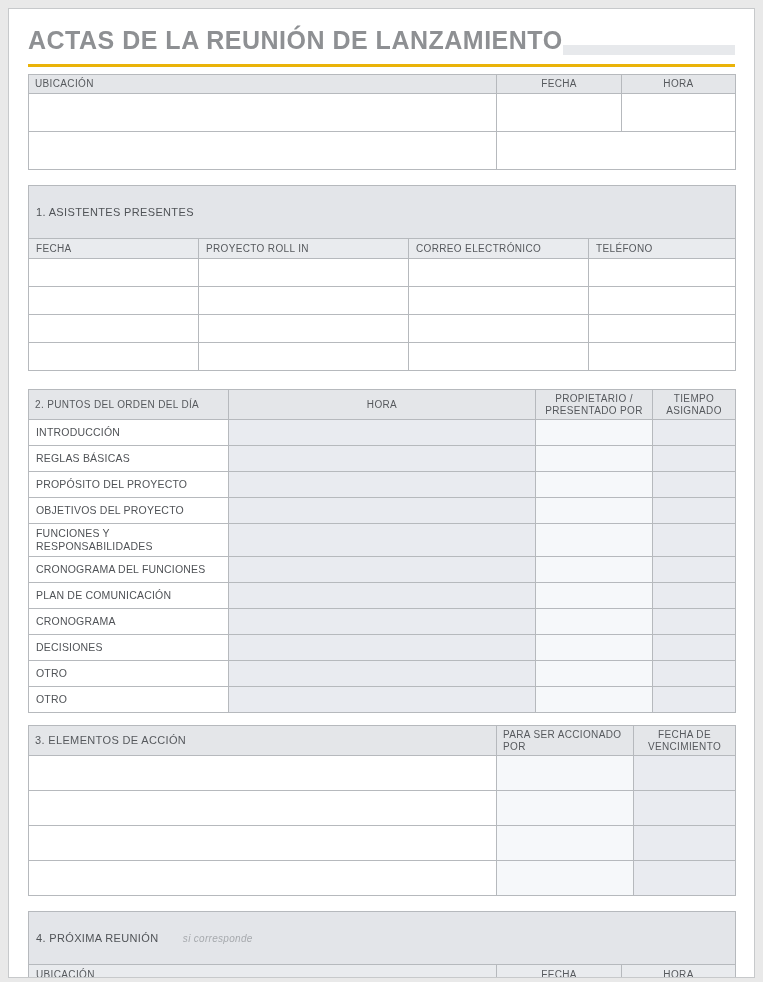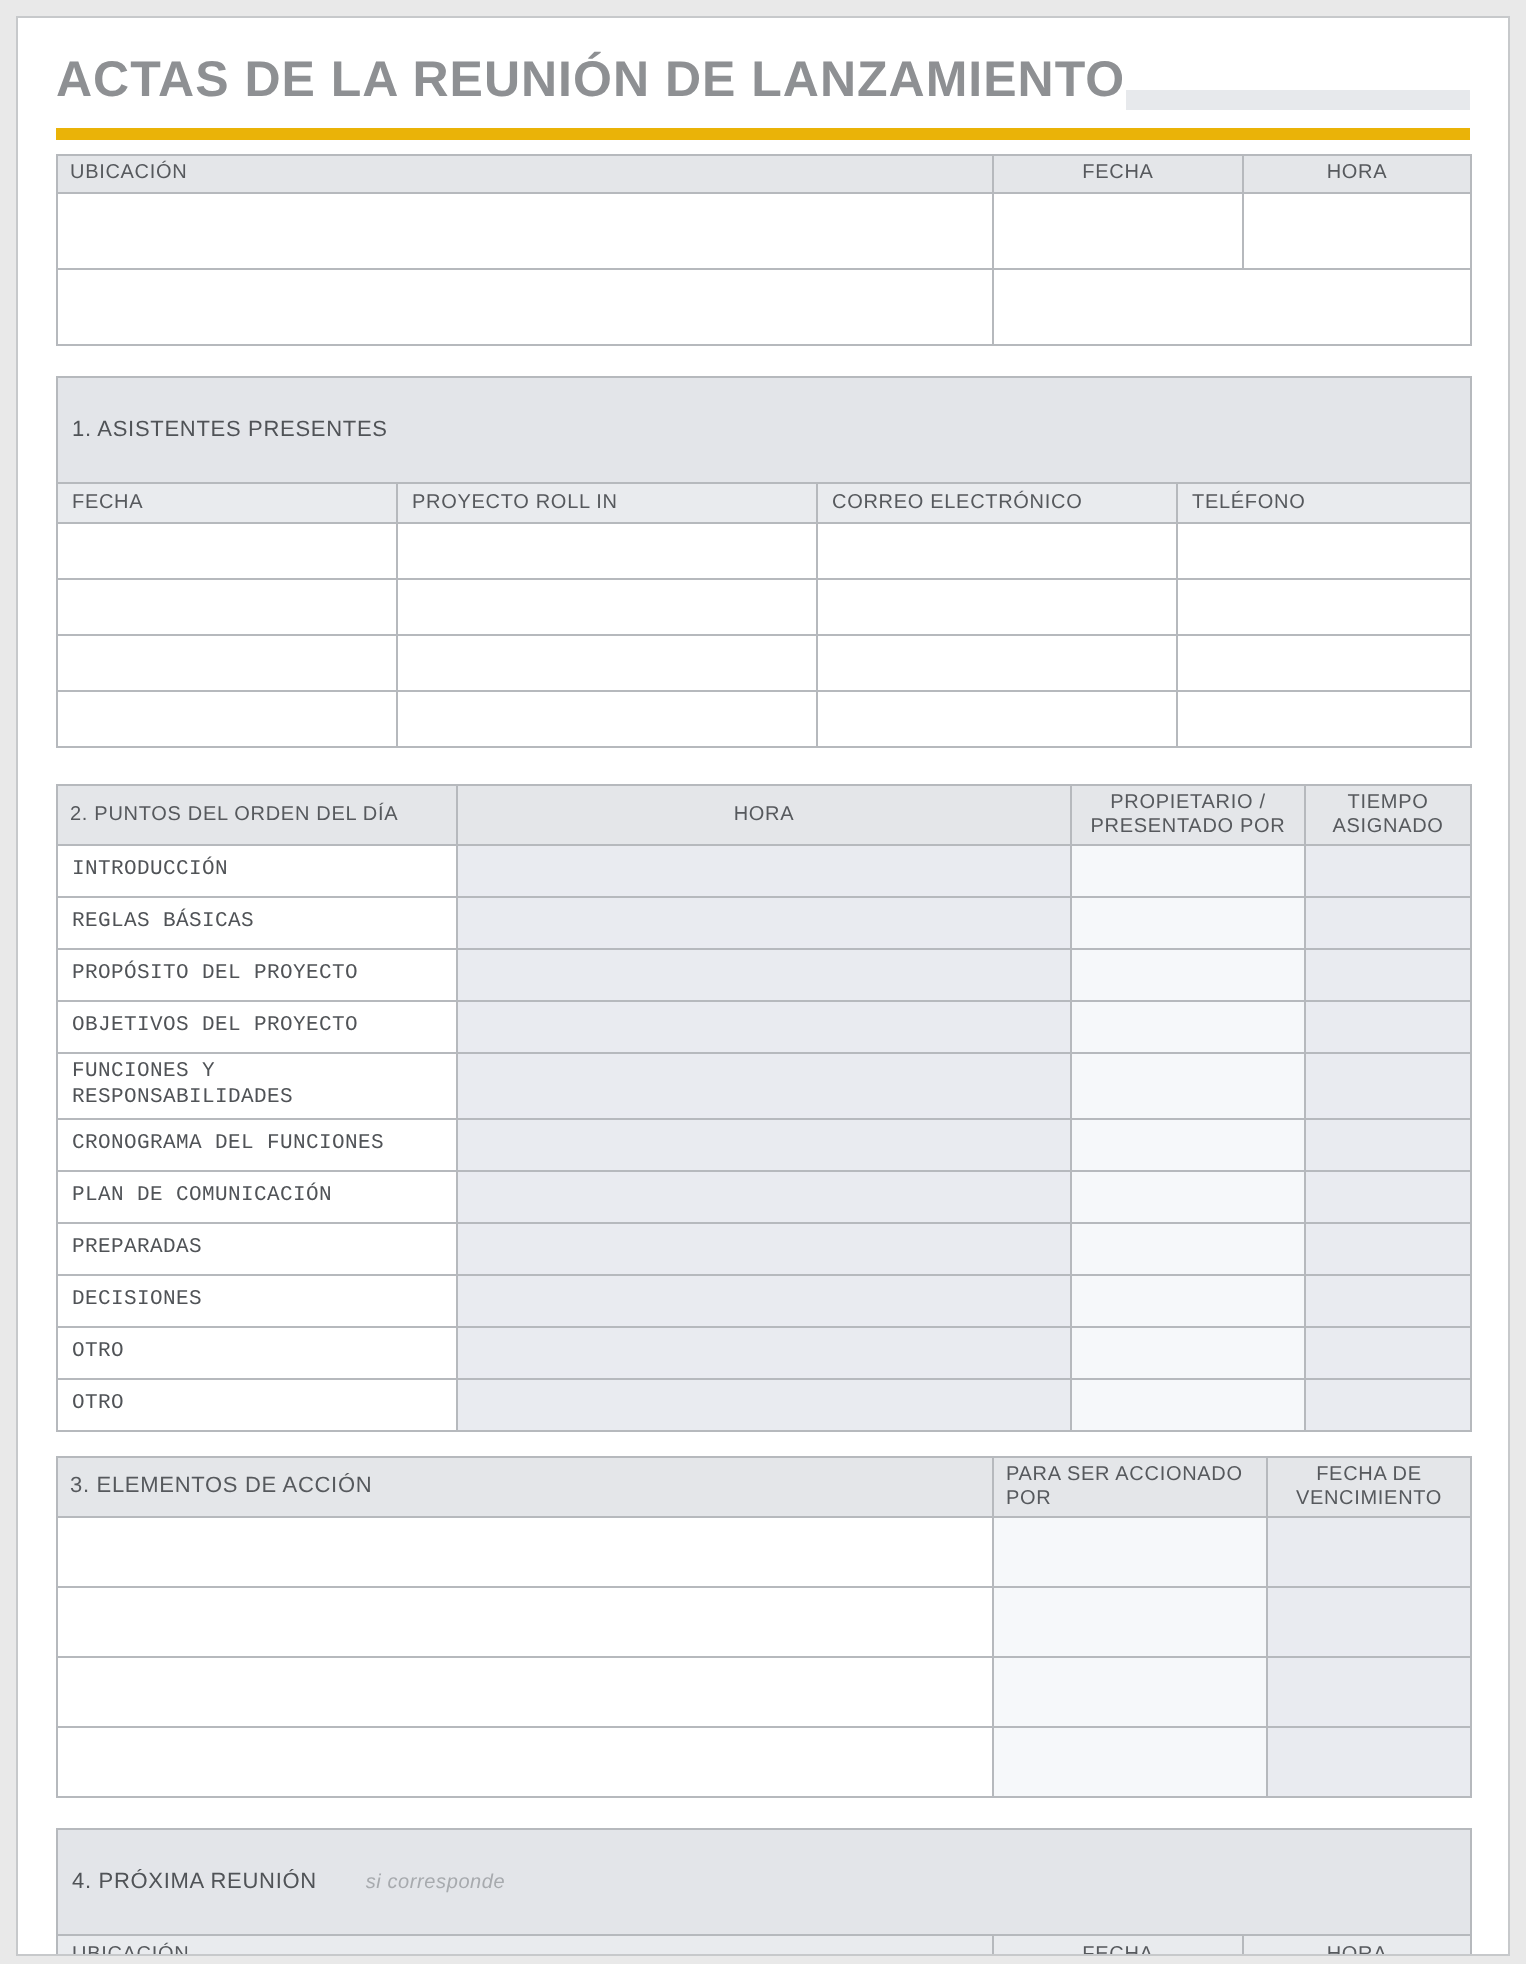--- a/index.html
+++ b/index.html
@@ -10,21 +10,21 @@
     color:#56595d;
   }
   .page {
     position:absolute; left:8px; top:8px; width:747px; height:970px;
     background:#ffffff; border:1px solid #c7c9cb; overflow:hidden;
     padding:16px 19px 0 19px;
   }
   
   .title-row {
     display:flex; justify-content:space-between; align-items:flex-end;
-    border-bottom:6px solid #eab308; padding-bottom:9px; margin-bottom:3px;
+    border-bottom:3px solid #eab308; padding-bottom:9px; margin-bottom:3px;
   }
   h1.doc-title {
     font-size:25px; font-weight:bold; color:#8e9093; letter-spacing:0.5px;
     line-height:30px; white-space:nowrap;
   }
   .corner-box { width:219px; height:10px; background:#e7e9ec; }
   
   table { border-collapse:collapse; table-layout:fixed; width:707px;border-radius:24px; }
   .tbl { border:1.5px solid #85888c; }
   td,th { border:1px solid #b6b9bd; font-weight:normal; overflow:hidden; }
@@ -37,21 +37,21 @@
     background:#e3e5e9; font-size:11px; letter-spacing:0.35px;
     text-align:left; padding:20px 7px; color:#505357;
   }
   th.colhdr {
     background:#e9ebee; font-size:10px; letter-spacing:0.35px;
     text-align:left; padding:4px 7px; color:#56595d;
   }
   td.input { background:#ffffff; }
   td.lbl {
     background:#ffffff; font-size:10.5px; letter-spacing:0.2px;
-    padding:3px 7px; line-height:13px; color:#505357;font-family:Liberation Mono, monospace;
+    padding:3px 7px; line-height:13px; color:#505357;
   }
   td.shaded { background:#e9ebf0; }
   td.light  { background:#f6f8fa; }
   .h19 { height:19px; }
   .h38 { height:38px; }
   .h28 { height:28px; }
   .h26 { height:26px; }
   .h35 { height:35px; }
   .h27 { height:27px;padding-left:24px; }
   .h20 { height:20px; }
@@ -206,21 +206,21 @@
         </tr>
 
         <tr class="h26">
           <td class="lbl">PLAN DE COMUNICACIÓN</td>
           <td class="shaded"></td>
           <td class="light"></td>
           <td class="shaded"></td>
         </tr>
 
         <tr class="h26">
-          <td class="lbl">PREPARADAS</td>
+          <td class="lbl">CRONOGRAMA</td>
           <td class="shaded"></td>
           <td class="light"></td>
           <td class="shaded"></td>
         </tr>
 
         <tr class="h26">
           <td class="lbl">DECISIONES</td>
           <td class="shaded"></td>
           <td class="light"></td>
           <td class="shaded"></td>

